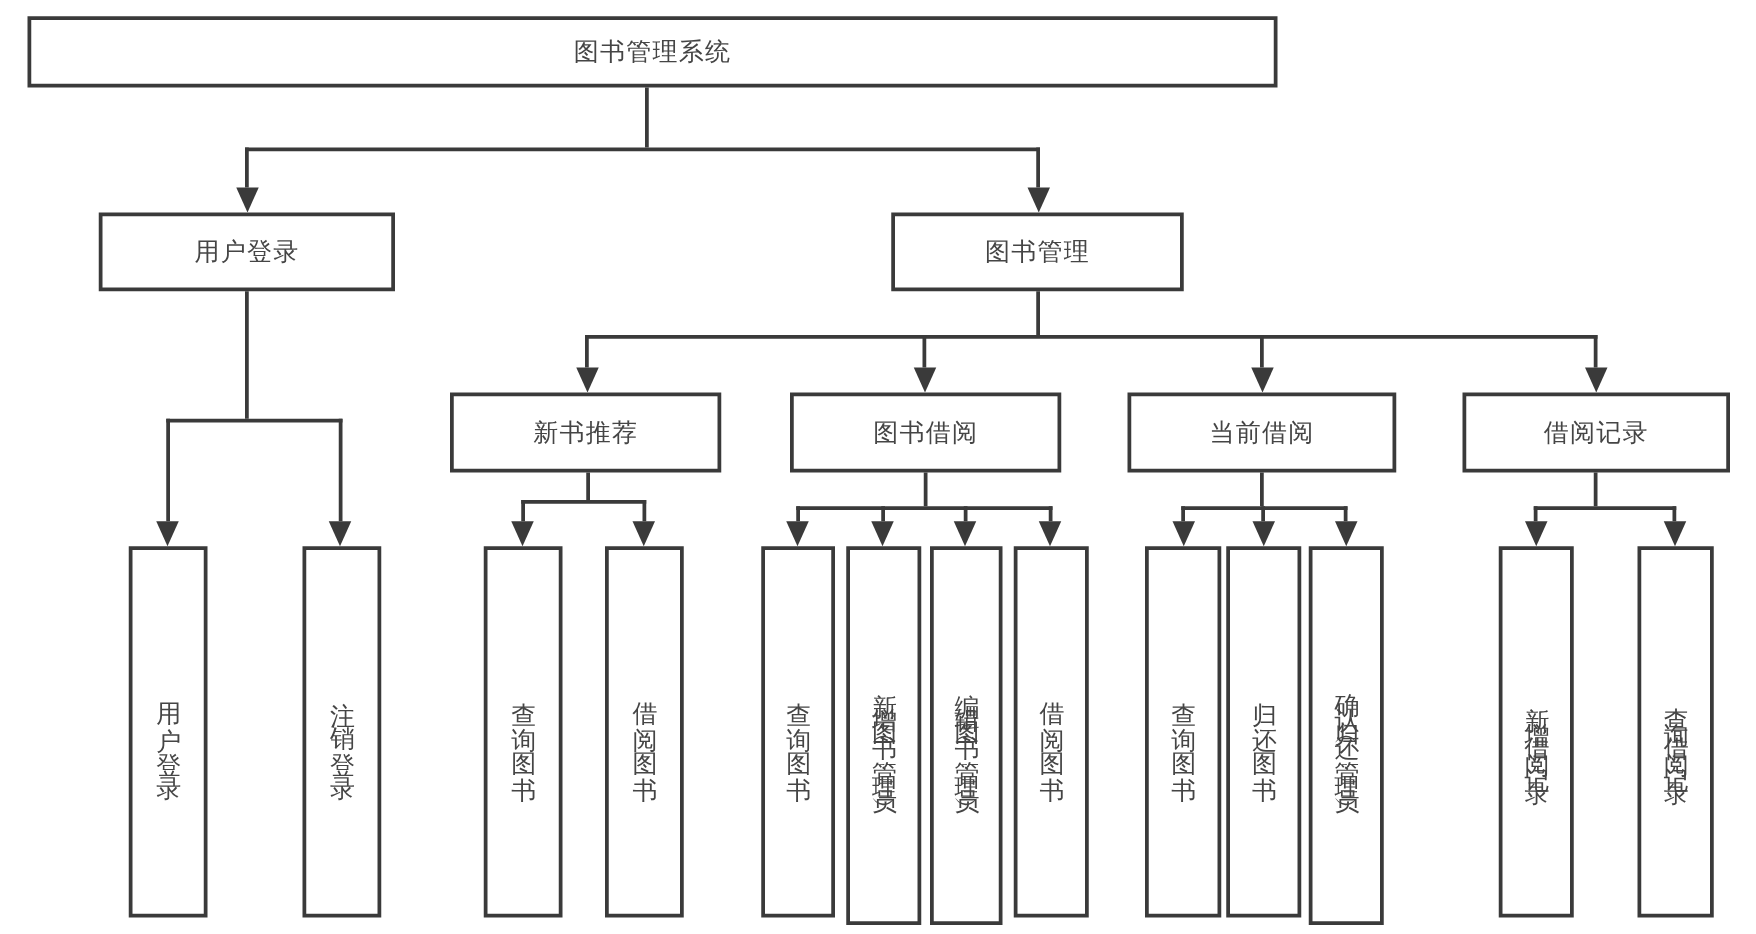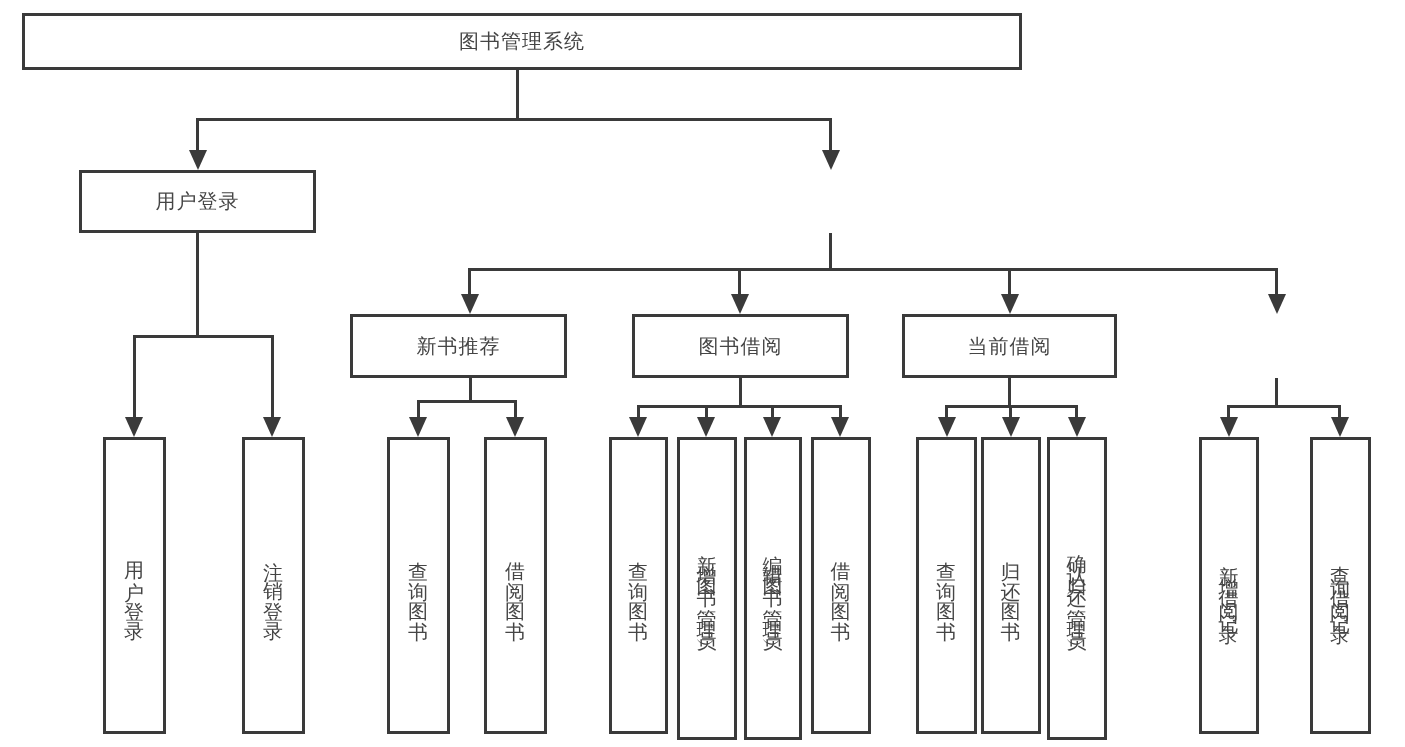--- a/index.html
+++ b/index.html
@@ -47,47 +47,53 @@
   <div class="v" style="left:516px;top:70px;height:48px"></div>
   <div class="h" style="left:196px;top:118px;width:636px"></div>
   <div class="v" style="left:196px;top:118px;height:32px"></div>
   <div class="v" style="left:829px;top:118px;height:32px"></div>
   <div class="a" style="left:189px;top:150px"></div>
   <div class="a" style="left:822px;top:150px"></div>
 
   <div class="box" style="left:79px;top:170px;width:237px;height:63px">
     <span>用户登录</span>
   </div>
+  <div class="box" style="left:713px;top:170px;width:234px;height:63px">
+    <span>图书管理</span>
+  </div>
 
   <div class="v" style="left:196px;top:233px;height:102px"></div>
   <div class="h" style="left:133px;top:335px;width:141px"></div>
   <div class="v" style="left:133px;top:335px;height:82px"></div>
   <div class="v" style="left:271px;top:335px;height:82px"></div>
   <div class="a" style="left:125px;top:417px"></div>
   <div class="a" style="left:263px;top:417px"></div>
 
   <div class="v" style="left:829px;top:233px;height:35px"></div>
   <div class="h" style="left:468px;top:268px;width:810px"></div>
   <div class="v" style="left:468px;top:268px;height:26px"></div>
   <div class="v" style="left:738px;top:268px;height:26px"></div>
   <div class="v" style="left:1008px;top:268px;height:26px"></div>
   <div class="v" style="left:1275px;top:268px;height:26px"></div>
   <div class="a" style="left:461px;top:294px"></div>
   <div class="a" style="left:731px;top:294px"></div>
   <div class="a" style="left:1001px;top:294px"></div>
   <div class="a" style="left:1268px;top:294px"></div>
 
-  <div class="box" style="left:350px;top:314px;width:217px;height:64px">
+  <div class="box" style="left:360px;top:314px;width:217px;height:64px">
     <span>新书推荐</span>
   </div>
   <div class="box" style="left:902px;top:314px;width:215px;height:64px">
     <span>当前借阅</span>
   </div>
   <div class="box" style="left:632px;top:314px;width:217px;height:64px">
     <span>图书借阅</span>
+  </div>
+  <div class="box" style="left:1170px;top:314px;width:214px;height:64px">
+    <span>借阅记录</span>
   </div>
 
   <div class="v" style="left:469px;top:378px;height:22px"></div>
   <div class="h" style="left:417px;top:400px;width:100px"></div>
   <div class="v" style="left:417px;top:400px;height:17px"></div>
   <div class="v" style="left:514px;top:400px;height:17px"></div>
   <div class="a" style="left:409px;top:417px"></div>
   <div class="a" style="left:506px;top:417px"></div>
 
   <div class="v" style="left:739px;top:378px;height:27px"></div>

